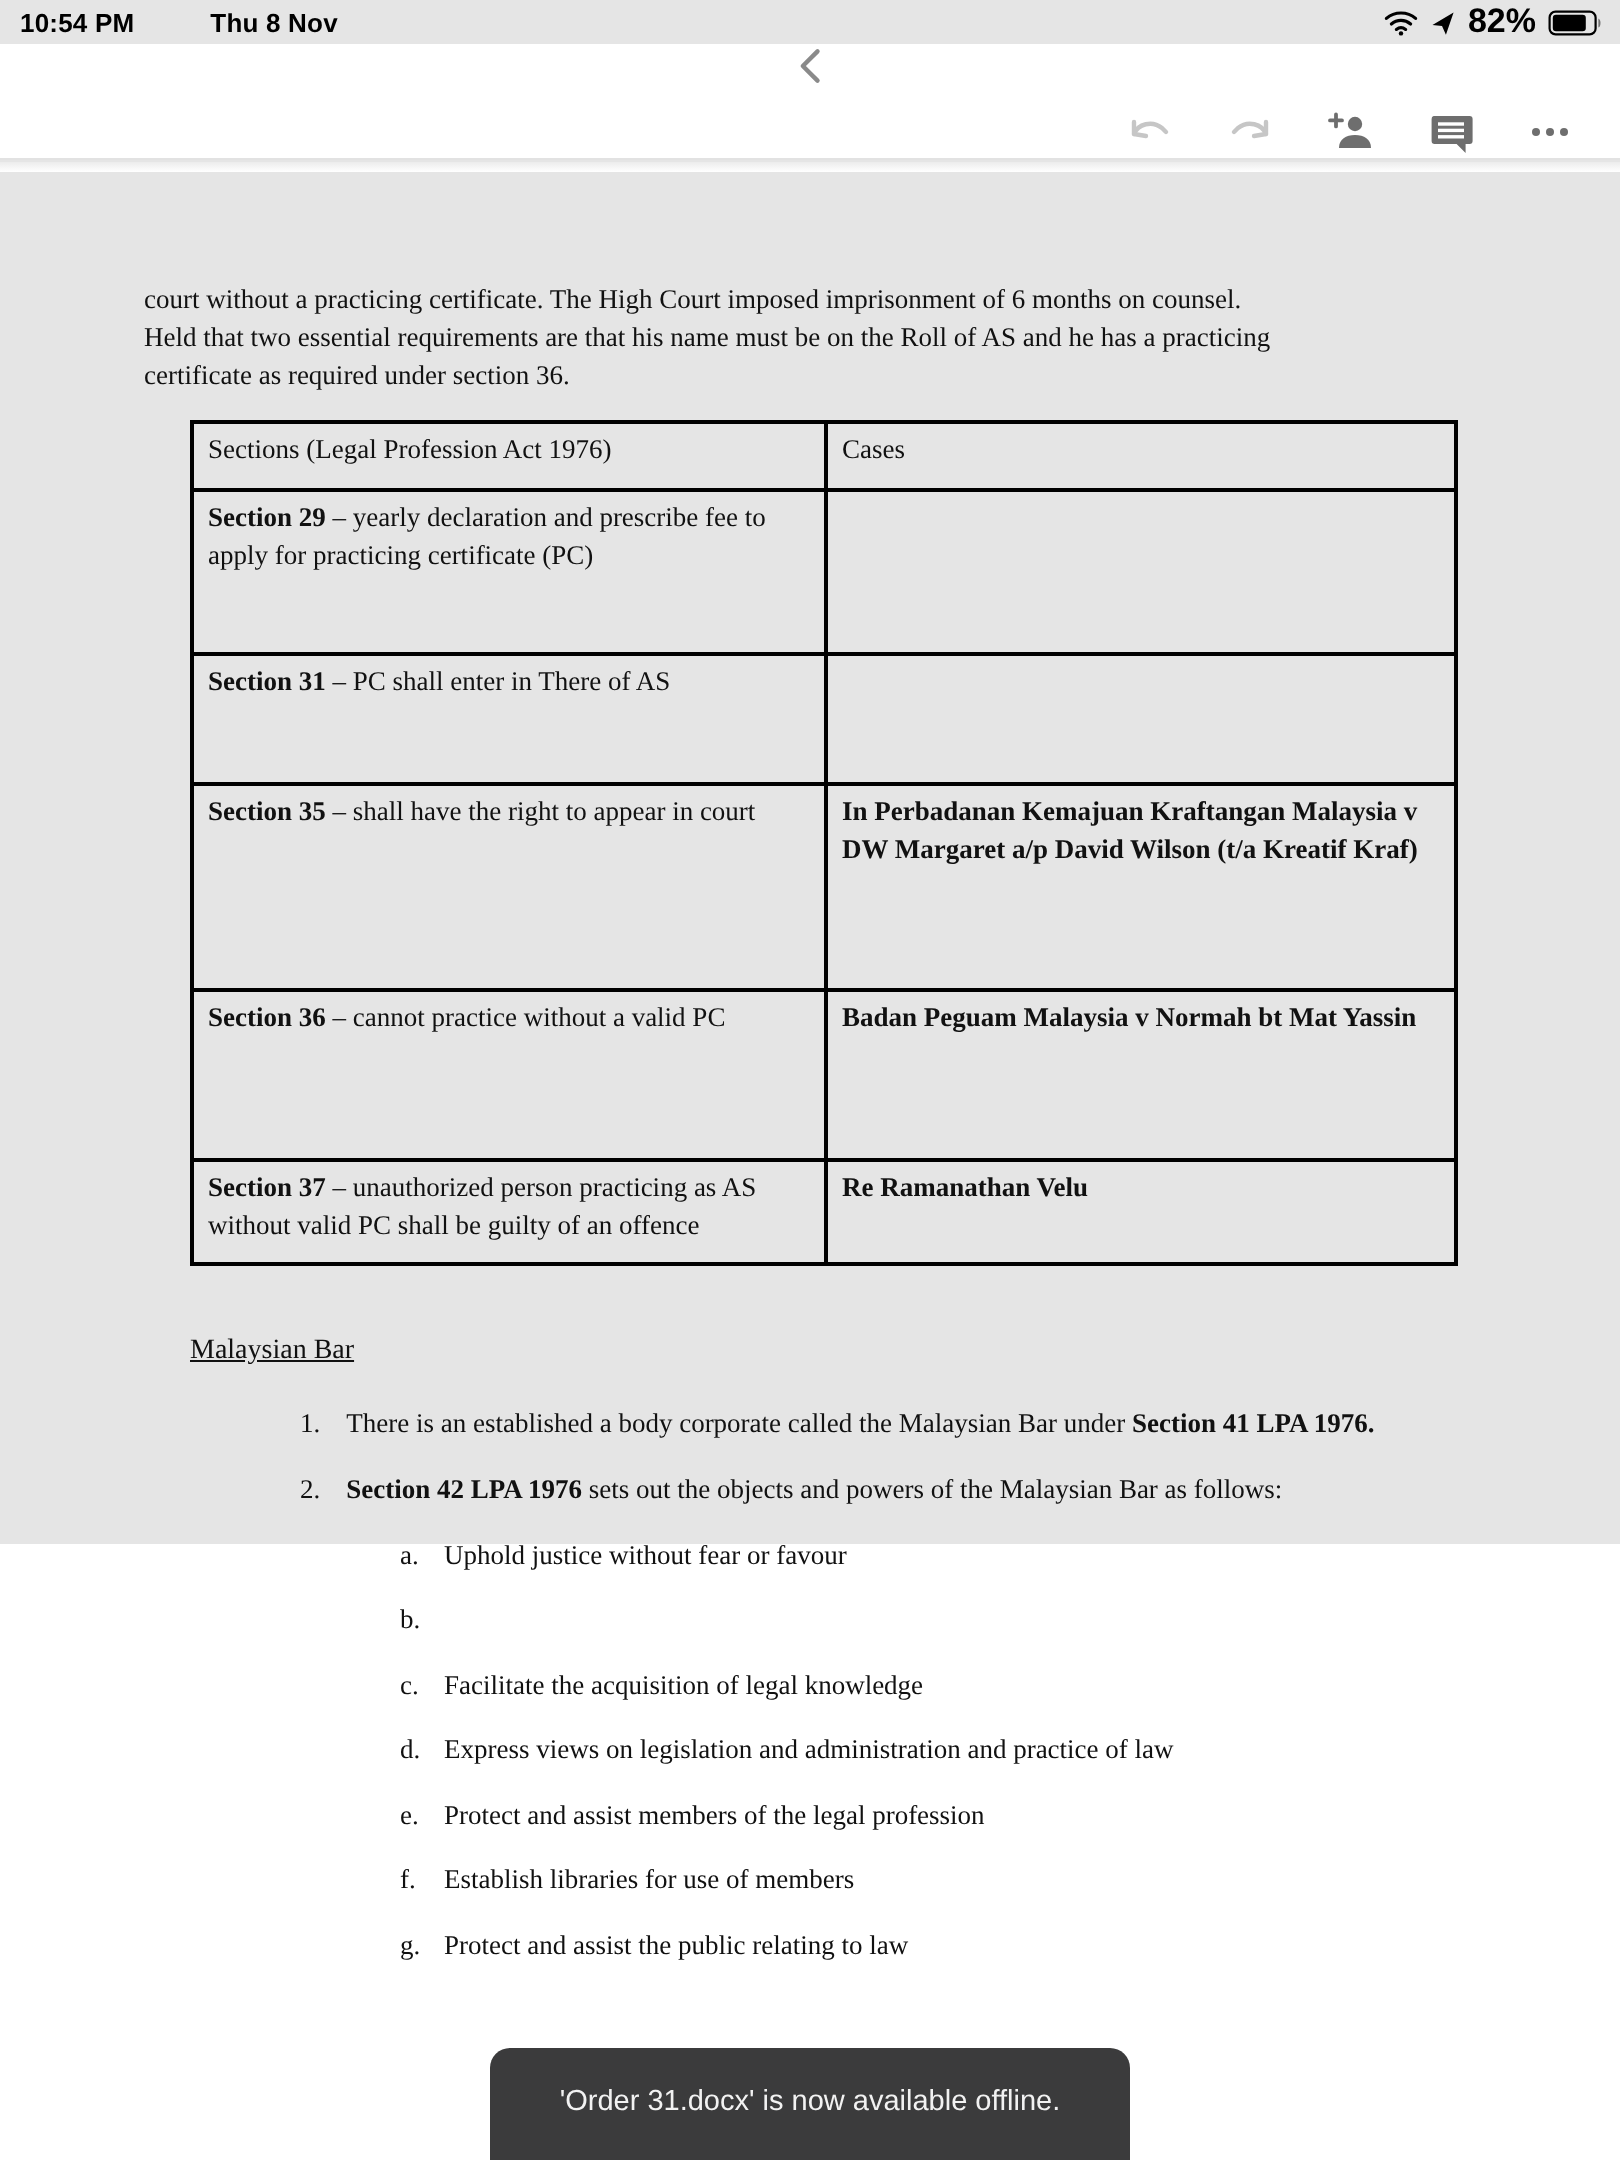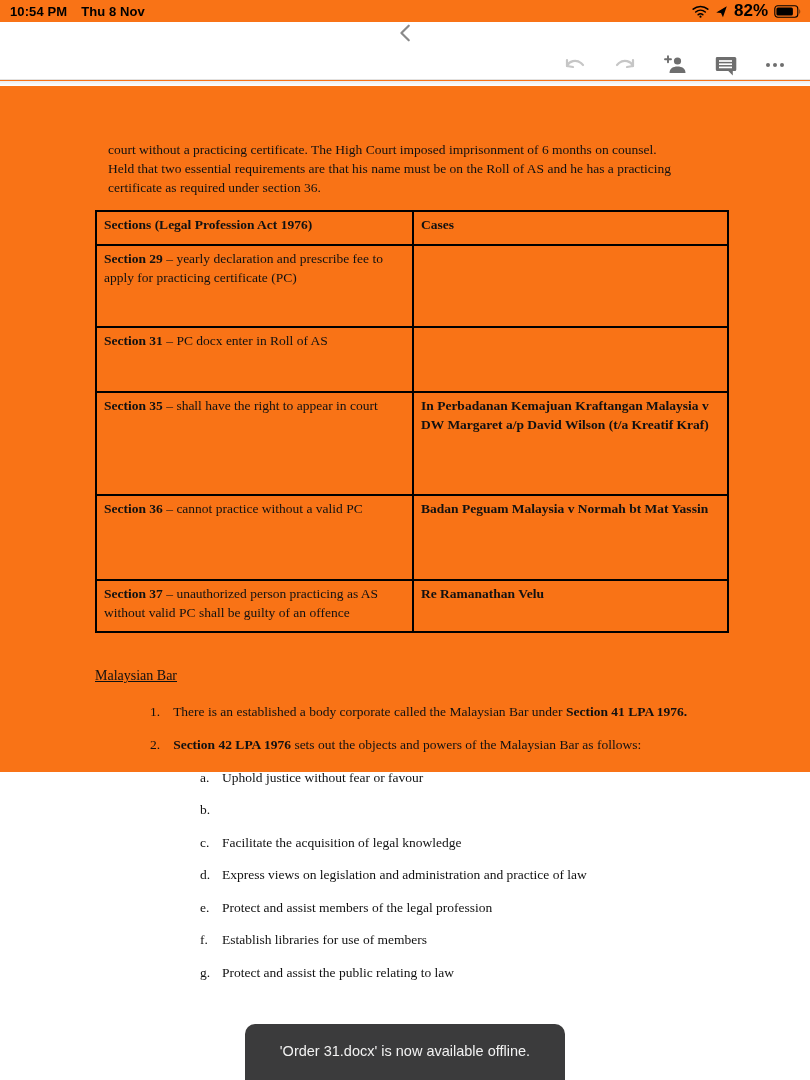--- a/index.html
+++ b/index.html
@@ -1,51 +1,51 @@
 <!DOCTYPE html>
 <html><head>
 <meta charset="utf-8">
 <style>
   * { margin:0; padding:0; box-sizing:border-box; }
   html,body { width:810px; height:1080px; overflow:hidden; background:#fff;
               font-family:"Liberation Sans", sans-serif; }
-  .screen { position:relative; width:810px; height:772px; background:#f97316; }
+  .screen { position:relative; width:810px; height:772px; background:#e5e5e5; }
 
   
   .statusbar { position:absolute; top:0; left:0; right:0; height:22px;
                display:flex; align-items:center; padding:0 8px; color:#000; }
   .sb-left { display:flex; gap:14px; align-items:center; font-size:13px; font-weight:600;
              letter-spacing:.1px; padding-left:2px; }
-  .sb-date { font-weight:600; }
+  .sb-date { font-weight:600;margin-left:24px; }
   .sb-right { margin-left:auto; display:flex; align-items:center; gap:6px; font-size:17px; font-weight:600; }
   .sb-right svg { display:block; }
 
   
   .toolbar { position:absolute; top:22px; left:0; right:0; height:58px; background:#fff;
              display:flex; align-items:center; border-bottom:1px solid #e2e2e2;flex-direction:column; }
   .back-btn { width:44px; height:44px; display:flex; align-items:center; justify-content:center;
               color:#8a8a8a; cursor:pointer; margin-left:2px; }
   .doc-title { font-size:17px; color:#1c1c1c; margin-left:10px; white-space:nowrap; overflow:hidden; }
   .tb-icons { margin-left:auto; display:flex; align-items:center; gap:12px; padding-right:16px; }
   .tb-btn { width:38px; height:38px; display:flex; align-items:center; justify-content:center; cursor:pointer; }
   .icon-disabled { color:#c6c6c6; }
   .icon-active { color:#6e6e6e; }
   .toolbar-shadow { position:absolute; top:81px; left:0; right:0; height:5px;
                     background:linear-gradient(#ececec,#ffffff); }
 
   
   .doc { position:absolute; top:86px; left:0; right:0; color:#111;
          font-family:"Liberation Serif", serif; font-size:13.5px; line-height:19px; }
-  .intro { margin:54px 95px 0 108px; width:572px; }
+  .intro { margin:54px 95px 0 72px; width:572px; }
 
   table.sections { border-collapse:collapse; margin:13px 0 0 95px; width:634px;
                    table-layout:fixed; }
   table.sections td, table.sections th { border:2px solid #000; vertical-align:top;
                    text-align:left; padding:3px 7px; font-size:13.5px; line-height:19px; }
-  table.sections th { font-weight:bold; }
+  table.sections th { font-weight:normal; }
   .b { font-weight:bold; }
 
   .bar-heading { margin:33px 0 0 95px; font-weight:normal; text-decoration:underline; font-size:14px; }
 
   .num-item { margin-left:143px; width:567px; text-indent:7px; }
   .num-item .marker { margin-right:13px; }
   .ni-1 { margin-top:17px; }
   .ni-2 { margin-top:14px; }
 
   .let-item { margin-left:200px; margin-top:13.5px; display:flex; }
@@ -158,21 +158,21 @@
       <tbody>
           <tr style="height:34px;">
         <th style="width:317px;">Sections (Legal Profession Act 1976)</th>
         <th>Cases</th>
       </tr>
       <tr style="height:82px;padding-left:33px;">
         <td><span class="b">Section 29</span><span> – yearly declaration and prescribe fee to apply for practicing certificate (PC)</span></td>
         <td class="b"></td>
       </tr>
       <tr style="height:65px;">
-        <td><span class="b">Section 31</span><span> – PC docx enter in Roll of AS</span></td>
+        <td><span class="b">Section 31</span><span> – PC shall enter in There of AS</span></td>
         <td class="b"></td>
       </tr>
       <tr style="height:103px;margin-top:20px;">
         <td><span class="b">Section 35</span><span> – shall have the right to appear in court</span></td>
         <td class="b">In Perbadanan Kemajuan Kraftangan Malaysia v DW Margaret a/p David Wilson (t/a Kreatif Kraf)</td>
       </tr>
       <tr style="height:85px;margin-top:32px;">
         <td><span class="b">Section 36</span><span> – cannot practice without a valid PC</span></td>
         <td class="b">Badan Peguam Malaysia v Normah bt Mat Yassin</td>
       </tr>

